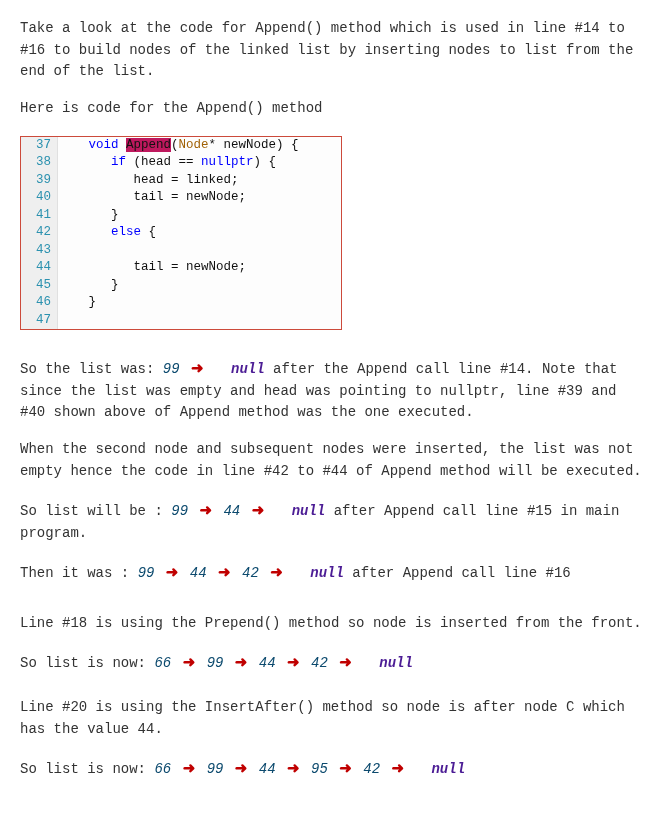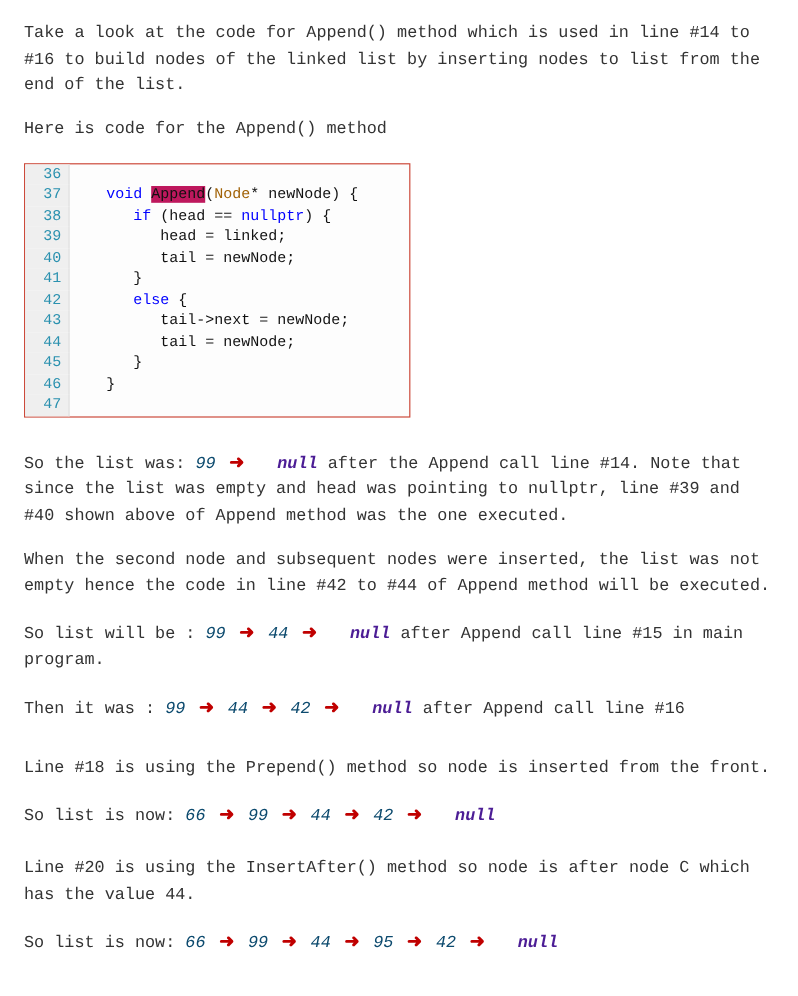--- a/index.html
+++ b/index.html
@@ -60,24 +60,20 @@
 <body>
 
 <div class="para">
   <span>Take a look at the code for </span><span class="bold">Append()</span><span> method which is used in line #14 to #16 to build nodes of the linked list by inserting nodes to list from the end of the list.</span>
 </div>
 
 <div class="para">Here is code for the Append() method</div>
 
 <div class="codebox" id="codebox">
     <div class="row">
-      <div class="gut">36</div>
-      <div class="src"></div>
-    </div>
-    <div class="row">
       <div class="gut">37</div>
       <div class="src">   <span class="kw">void </span><span class="hl">Append</span><span class="op">(</span><span class="type">Node</span><span class="op">* newNode) {</span></div>
     </div>
     <div class="row">
       <div class="gut">38</div>
       <div class="src">      <span class="kw">if</span><span class="op"> (head == </span><span class="kw">nullptr</span><span class="op">) {</span></div>
     </div>
     <div class="row">
       <div class="gut">39</div>
       <div class="src">         <span class="op">head = linked;</span></div>
@@ -89,21 +85,20 @@
     <div class="row">
       <div class="gut">41</div>
       <div class="src">      <span class="op">}</span></div>
     </div>
     <div class="row">
       <div class="gut">42</div>
       <div class="src">      <span class="kw">else</span><span class="op"> {</span></div>
     </div>
     <div class="row">
       <div class="gut">43</div>
-      <div class="src">         <span class="op">tail-&gt;next = newNode;</span></div>
     </div>
     <div class="row">
       <div class="gut">44</div>
       <div class="src">         <span class="op">tail = newNode;</span></div>
     </div>
     <div class="row">
       <div class="gut">45</div>
       <div class="src">      <span class="op">}</span></div>
     </div>
     <div class="row">

